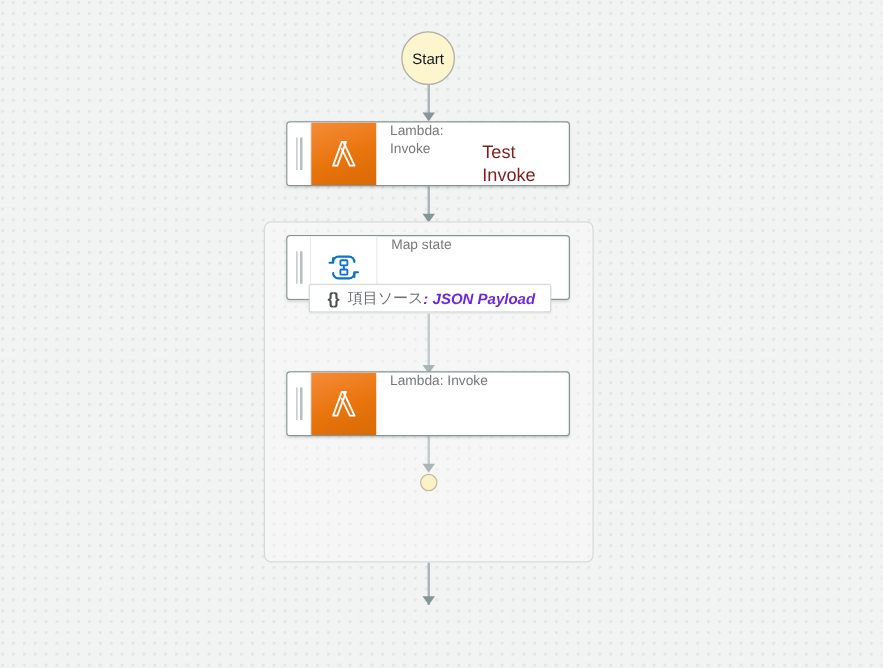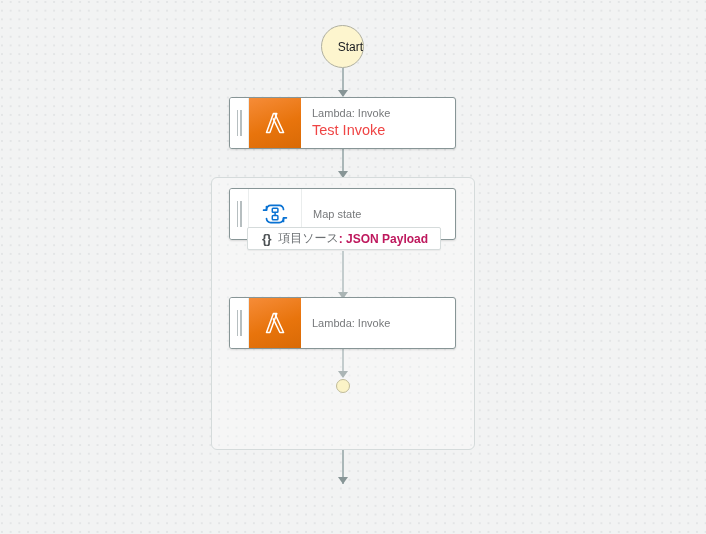--- a/index.html
+++ b/index.html
@@ -105,34 +105,34 @@
   .icon-cell.lambda {
     background: linear-gradient(160deg, #f68c38 0%, #e8740c 55%, #d96a06 100%);
   }
   .icon-cell.mapstate {
     background: #ffffff;
     border-right: 1px solid #eaeded;
   }
   .node-text {
     flex: 1 1 auto;
     display: flex;
-    flex-direction: column;
-    justify-content: center;
+    flex-direction: row;
+    justify-content: flex-start;
     padding-left: 11px;
   }
   .node-type {
     font-size: 11px;
     line-height: 14px;
     color: #77797b;
   }
   .node-title {
     font-size: 14.5px;
     line-height: 19px;
-    color: #ef4444;
-    margin-top: 1px;
+    color: #7f1d1d;
+    margin-top: 15px;
   }
 
   
   #map-subrow {
     position: absolute;
     box-sizing: border-box;
     background: #ffffff;
     border: 1px solid #d5dbdb;
     border-radius: 2px;
     display: flex;
@@ -147,22 +147,23 @@
     font-size: 13px;
     color: #4a4f52;
     margin-right: 7px;
     letter-spacing: -0.5px;
   }
   #map-subrow .src-label {
     color: #6c7073;
     text-align: right;
   }
   #map-subrow .src-value {
-    color: #be185d;
+    color: #6d28d9;
     font-weight: bold;
+    font-style: italic;
   }
 </style>
 </head>
 <body>
 
 <div id="canvas">
 
   <div class="edge" style="left:342px; top:68px; height:28px;"></div>
   <div class="arrow" style="left:338px; top:90px;"></div>
 
@@ -173,21 +174,21 @@
   <div class="arrow" style="left:338px; top:292px;"></div>
 
   <div class="edge" style="left:342px; top:349px; height:28px;"></div>
   <div class="arrow" style="left:338px; top:371px;"></div>
 
   <div class="edge" style="left:342px; top:450px; height:34px;"></div>
   <div class="arrow" style="left:338px; top:477px;"></div>
 
   <div id="map-container" style="left:211px; top:177px; width:264px; height:273px;"></div>
 
-  <div class="terminal" style="left:321px; top:25px; width:43px; height:43px;justify-content:flex-end;">
+  <div class="terminal" style="left:321px; top:25px; width:43px; height:43px;">
     <span>Start</span>
   </div>
 
   <div class="node" style="left:229px; top:97px; width:227px; height:52px;">
     <div class="drag-handle">
       <div class="bar"></div>
       <div class="bar"></div>
     </div>
     <div class="icon-cell lambda">
       <svg width="34" height="34" viewBox="0 0 34 34" aria-hidden="true">

